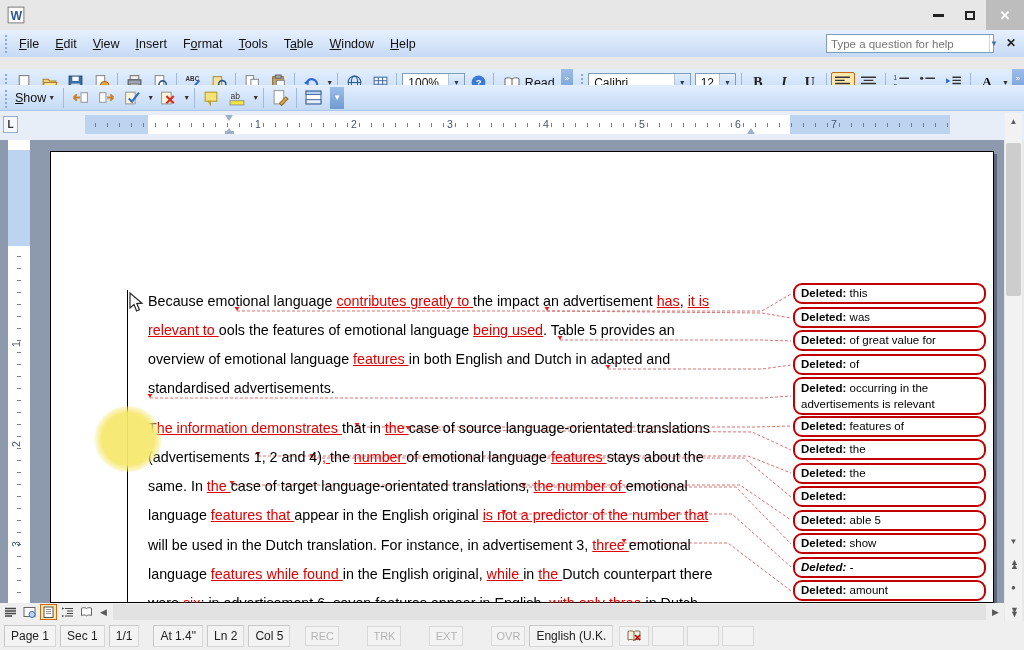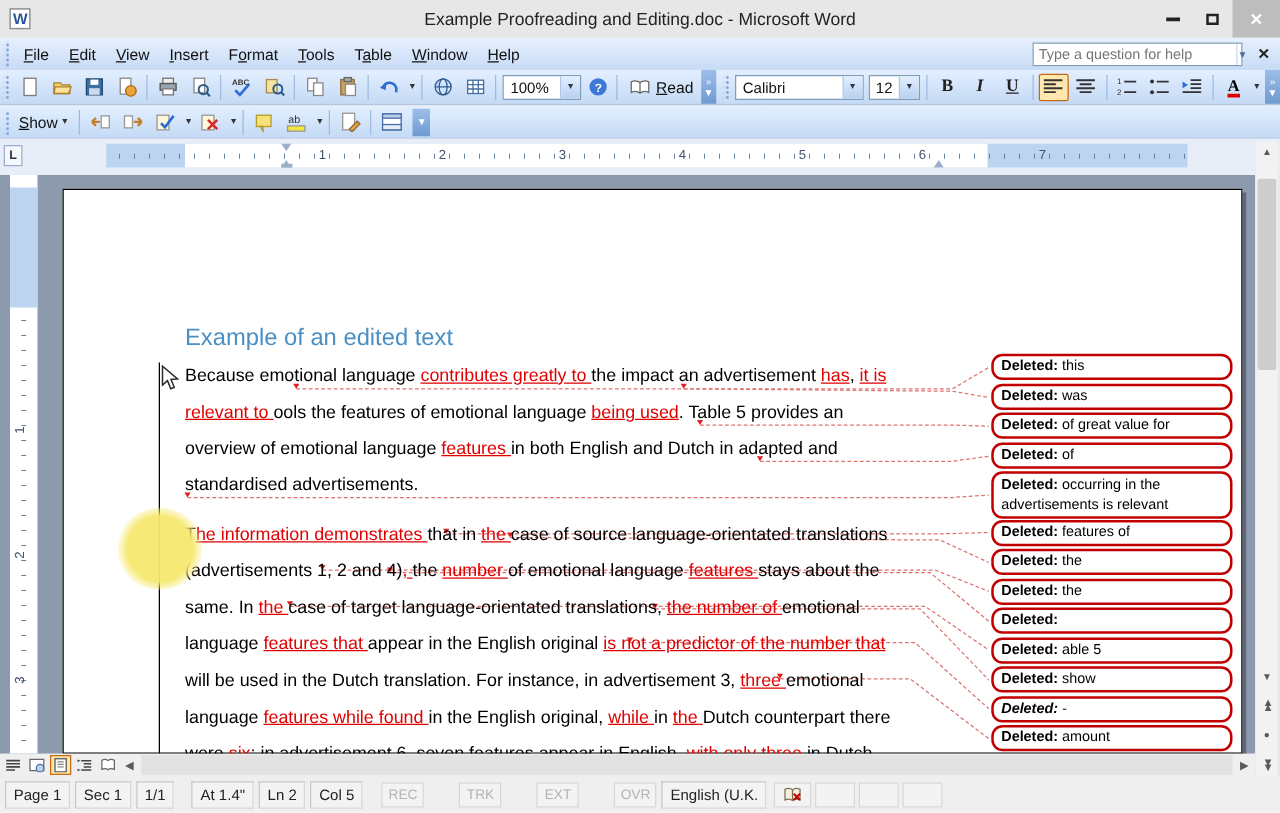--- a/index.html
+++ b/index.html
@@ -29,21 +29,21 @@
     border:1px solid #7f9db9; display:flex; align-items:center; }
   #helpbox input { border:none; outline:none; flex:1; font-size:11.5px; color:#9a9a9a; padding:0 4px;
     font-family:"Liberation Sans",sans-serif; background:transparent;}
   #helpbox .dd { width:15px; height:100%; border-left:1px solid #c5d6ee; color:#4a6ea5; font-size:8px;
     display:flex;align-items:center;justify-content:center;}
   #menubar .menu-close { position:absolute; right:8px; top:6px; font-size:12px; font-weight:bold; color:#222; }
 
   
   .toolbar-row { position:absolute; left:0; width:1024px; background:linear-gradient(#e3efff,#c4daf5);
     display:flex; align-items:center; border-bottom:1px solid #aec6e8; }
-  #toolbar1 { top:56px; height:28px; }
+  #toolbar1 { top:69px; height:28px; }
   #toolbar2 { top:85px; height:26px; }
   .tbtn { width:24px; height:22px; margin:0 1px; display:flex; align-items:center; justify-content:center;
     border:1px solid transparent; border-radius:2px; }
   .tbtn svg { width:17px; height:17px; }
   .tbtn.active { background:#ffe7ad; border:1px solid #c56a11; }
   .tb-sep { width:1px; height:20px; background:#9ebadf; margin:0 3px; }
   .dd-arrow { font-size:7px; color:#333; margin-left:1px; width:9px; text-align:center;}
   .combo { background:#fff; border:1px solid #7f9db9; height:20px; display:flex; align-items:center;
     font-size:12px; color:#111; margin:0 2px; }
   .combo .val { padding:0 5px; flex:1; white-space:nowrap; overflow:hidden;}
@@ -131,21 +131,20 @@
 
 <div id="win">
 
   <div id="titlebar">
     <span class="appicon">
       <svg viewBox="0 0 16 16">
           <rect x="1" y="1" width="14" height="14" fill="#fff" stroke="#8a8a8a"></rect>
           <text x="3" y="12" font-size="11" font-weight="bold" fill="#2b579a" font-family="Liberation Sans">W</text>
         </svg>
     </span>
-    <span class="title">Example Proofreading and Editing.doc - Microsoft Word</span>
     <div class="winbtns">
       <div class="winbtn">
           <span class="minbar"></span>
         </div>
       <div class="winbtn">
           <span class="maxbox"></span>
         </div>
       <div class="winbtn close">✕</div>
     </div>
   </div>
@@ -464,21 +463,20 @@
         <polyline points="232,345 740,345 791,380" fill="none" stroke="#df7070" stroke-width="1" stroke-dasharray="3,2"></polyline>
         <path d="M232 345 l-2.5 -4 l5 0 z" fill="#d22"></path>
         <polyline points="524,347 736,347 791,404" fill="none" stroke="#df7070" stroke-width="1" stroke-dasharray="3,2"></polyline>
         <path d="M524 347 l-2.5 -4 l5 0 z" fill="#d22"></path>
         <polyline points="504,374 732,374 791,427" fill="none" stroke="#df7070" stroke-width="1" stroke-dasharray="3,2"></polyline>
         <path d="M504 374 l-2.5 -4 l5 0 z" fill="#d22"></path>
         <polyline points="624,403 728,403 791,451" fill="none" stroke="#df7070" stroke-width="1" stroke-dasharray="3,2"></polyline>
         <path d="M624 403 l-2.5 -4 l5 0 z" fill="#d22"></path>
       </svg>
 
-    <div id="doc-heading">Example of an edited text</div>
     <div id="doclines">
         <div class="docline" style="top: 153px;"><span>Because emotional language </span><span class="ins">contributes greatly to </span><span>the impact an advertisement </span><span class="ins">has</span><span>, </span><span class="ins">it is</span></div>
         <div class="docline" style="top: 182px;"><span class="ins">relevant to </span><span>ools the features of emotional language </span><span class="ins">being used</span><span>. Table 5 provides an</span></div>
         <div class="docline" style="top: 211px;"><span>overview of emotional language </span><span class="ins">features </span><span>in both English and Dutch in adapted and</span></div>
         <div class="docline" style="top: 240px;"><span>standardised advertisements.</span></div>
         <div class="docline" style="top: 280px;"><span>T</span><span class="ins">he information demonstrates </span><span>that in </span><span class="ins">the </span><span>case of source language-orientated translations</span></div>
         <div class="docline" style="top: 309px;"><span>(advertisements 1, 2 and 4)</span><span class="ins">, </span><span>the </span><span class="ins">number </span><span>of emotional language </span><span class="ins">features </span><span>stays about the</span></div>
         <div class="docline" style="top: 338px;"><span>same. In </span><span class="ins">the </span><span>case of target language-orientated translations, </span><span class="ins">the number of </span><span>emotional</span></div>
         <div class="docline" style="top: 367px;"><span>language </span><span class="ins">features that </span><span>appear in the English original </span><span class="ins">is not a predictor of the number that</span></div>
         <div class="docline" style="top: 397px;"><span>will be used in the Dutch translation. For instance, in advertisement 3, </span><span class="ins">three </span><span>emotional</span></div>

